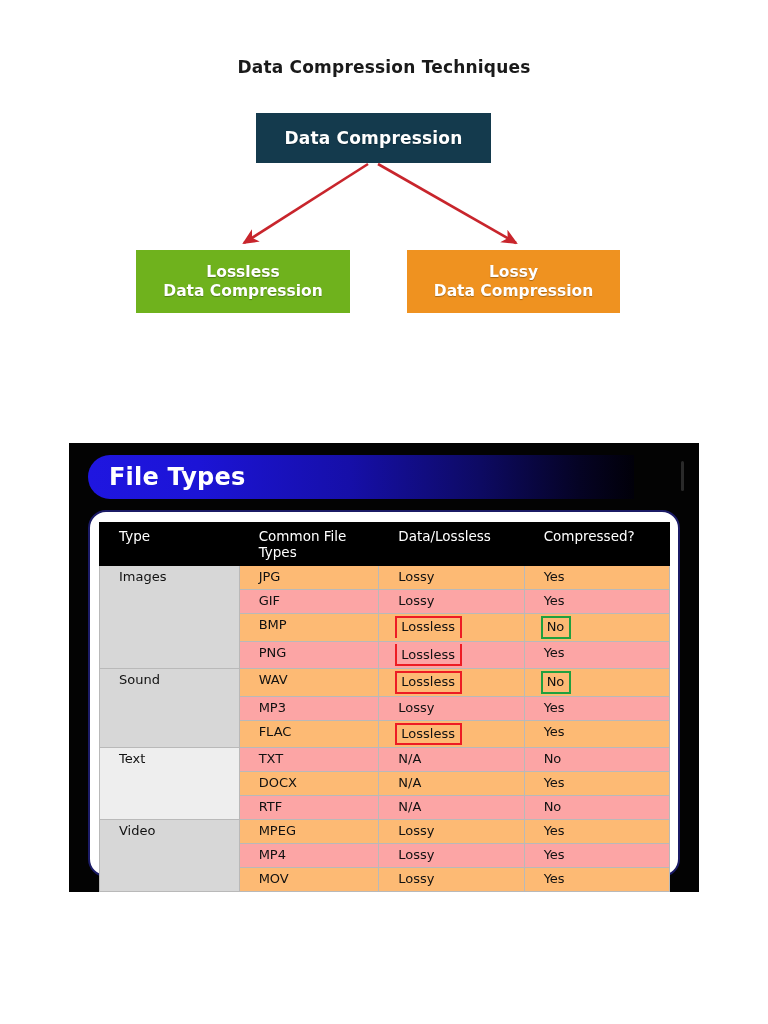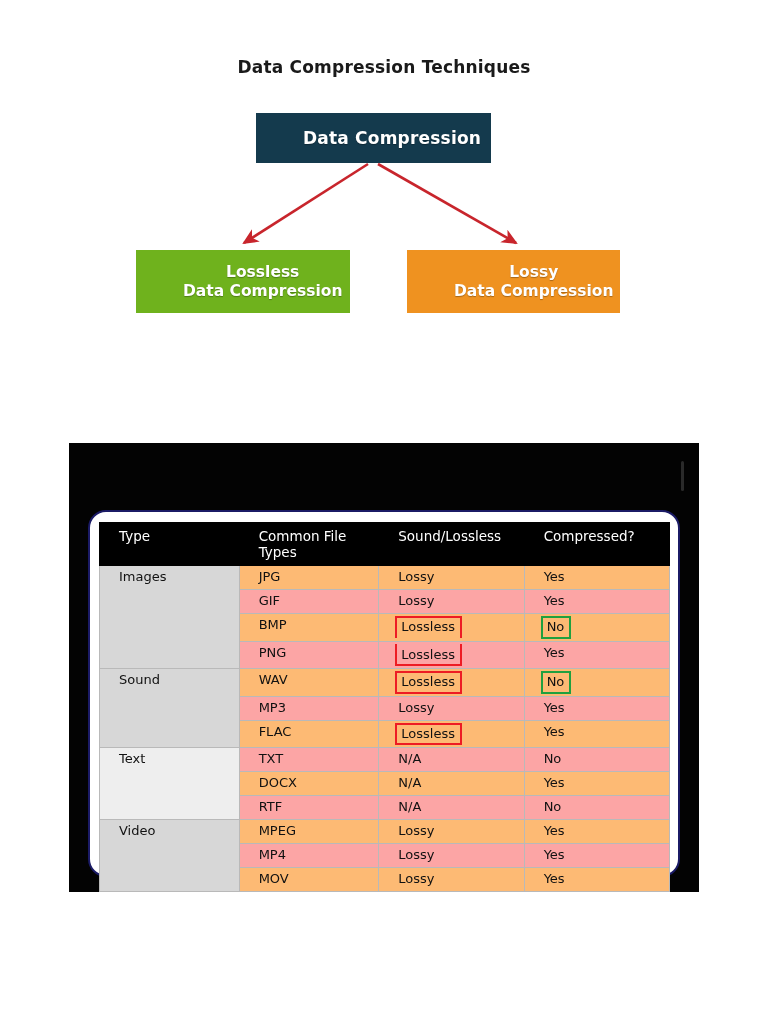--- a/index.html
+++ b/index.html
@@ -27,26 +27,26 @@
     color: #1a1a1a;
   }
 
   
   .diagram { position: absolute; left:0; top:0; width:768px; height:340px; }
 
   .node {
     position: absolute;
     display: flex;
     align-items: center;
+    justify-content: center;
     text-align: center;
     color: #ffffff;
     font-weight: bold;
     line-height: 1.18;
     text-shadow: 0 1px 1px rgba(0,0,0,0.30);
-    padding-left: 47px;
   }
   .node-root {
     left: 256px; top: 113px;
     width: 235px; height: 50px;
     background: #143a4d;
     font-size: 17px;
     letter-spacing: 0.2px;
   }
   .node-lossless {
     left: 136px; top: 250px;
@@ -196,38 +196,41 @@
   <div class="node node-lossy">
     <div>
       <span>Lossy</span>
       <span>Data Compression</span>
     </div>
   </div>
 </div>
 
 <div class="panel">
 
+  <div class="banner">
+    <div class="banner-title">File Types</div>
+  </div>
   <div class="banner-sliver"></div>
 
   <div class="card">
     <table class="filetypes">
       <colgroup>
         <col class="col-type">
           <col class="col-files">
           <col class="col-lossy">
           <col class="col-comp">
       </colgroup>
       <thead>
         <tr>
           <th>Type</th>
           <th>
             <div>Common File</div>
             <div>Types</div>
           </th>
-          <th>Sound/Lossless</th>
+          <th>Data/Lossless</th>
           <th>Compressed?</th>
         </tr>
       </thead>
       <tbody>
           <tr class="shade-a">
             <td class="group-cell group-images" rowspan="4">Images</td>
             <td>JPG</td>
             <td>Lossy</td>
             <td>Yes</td>
           </tr>

